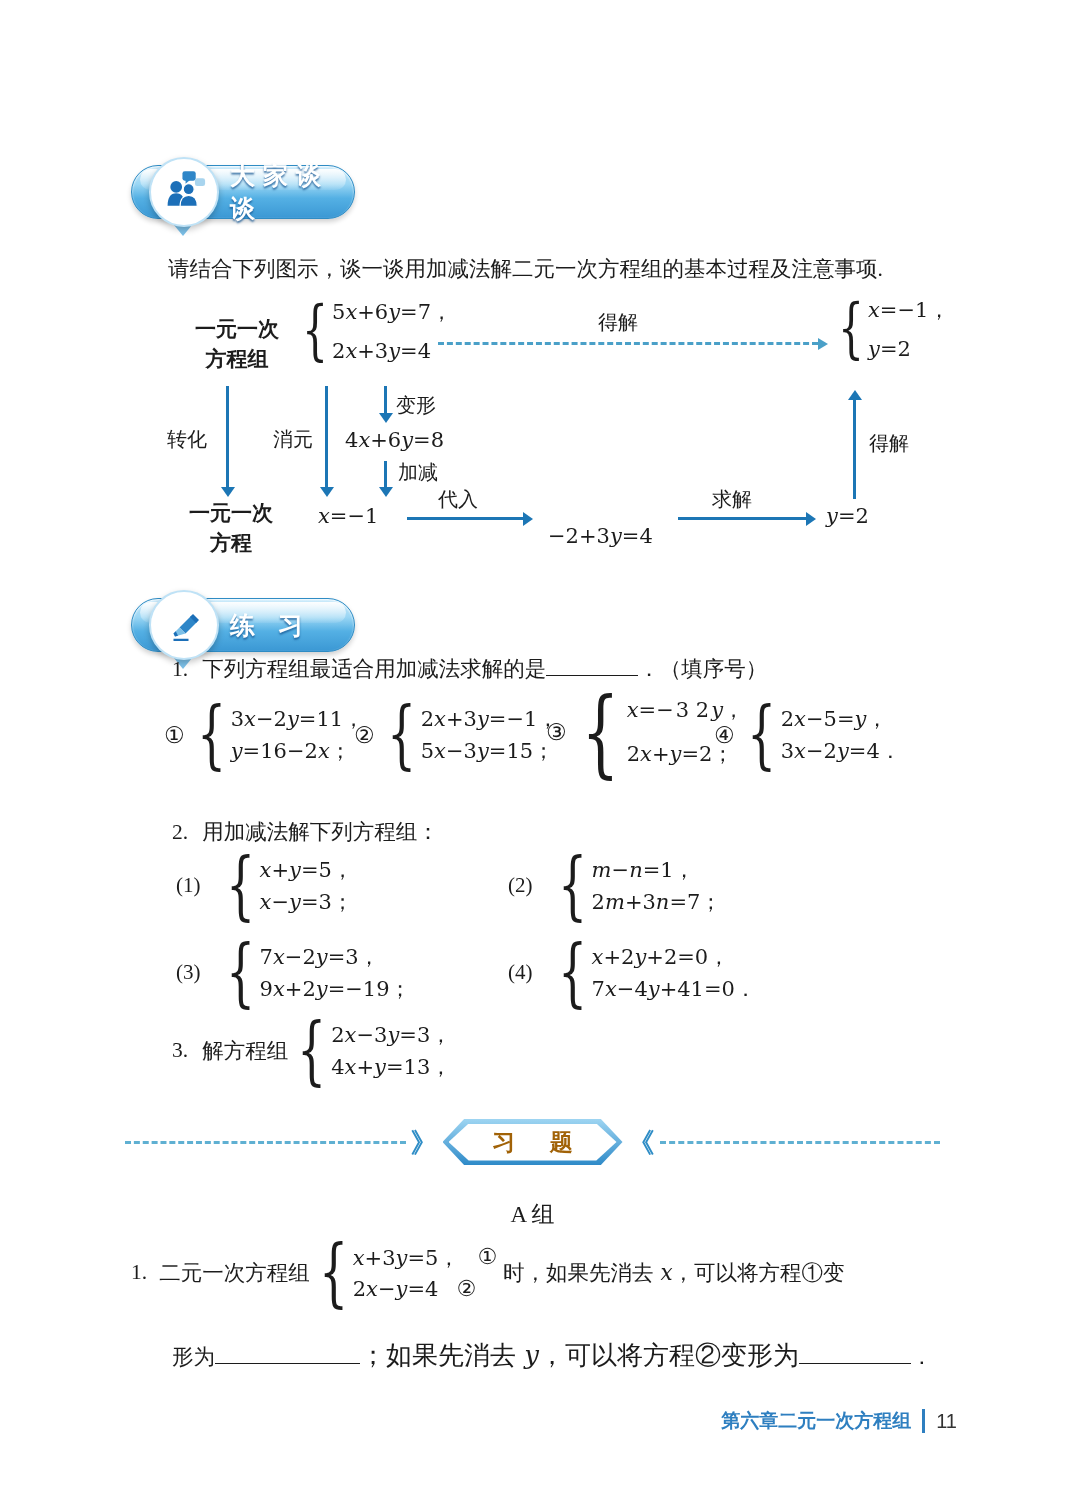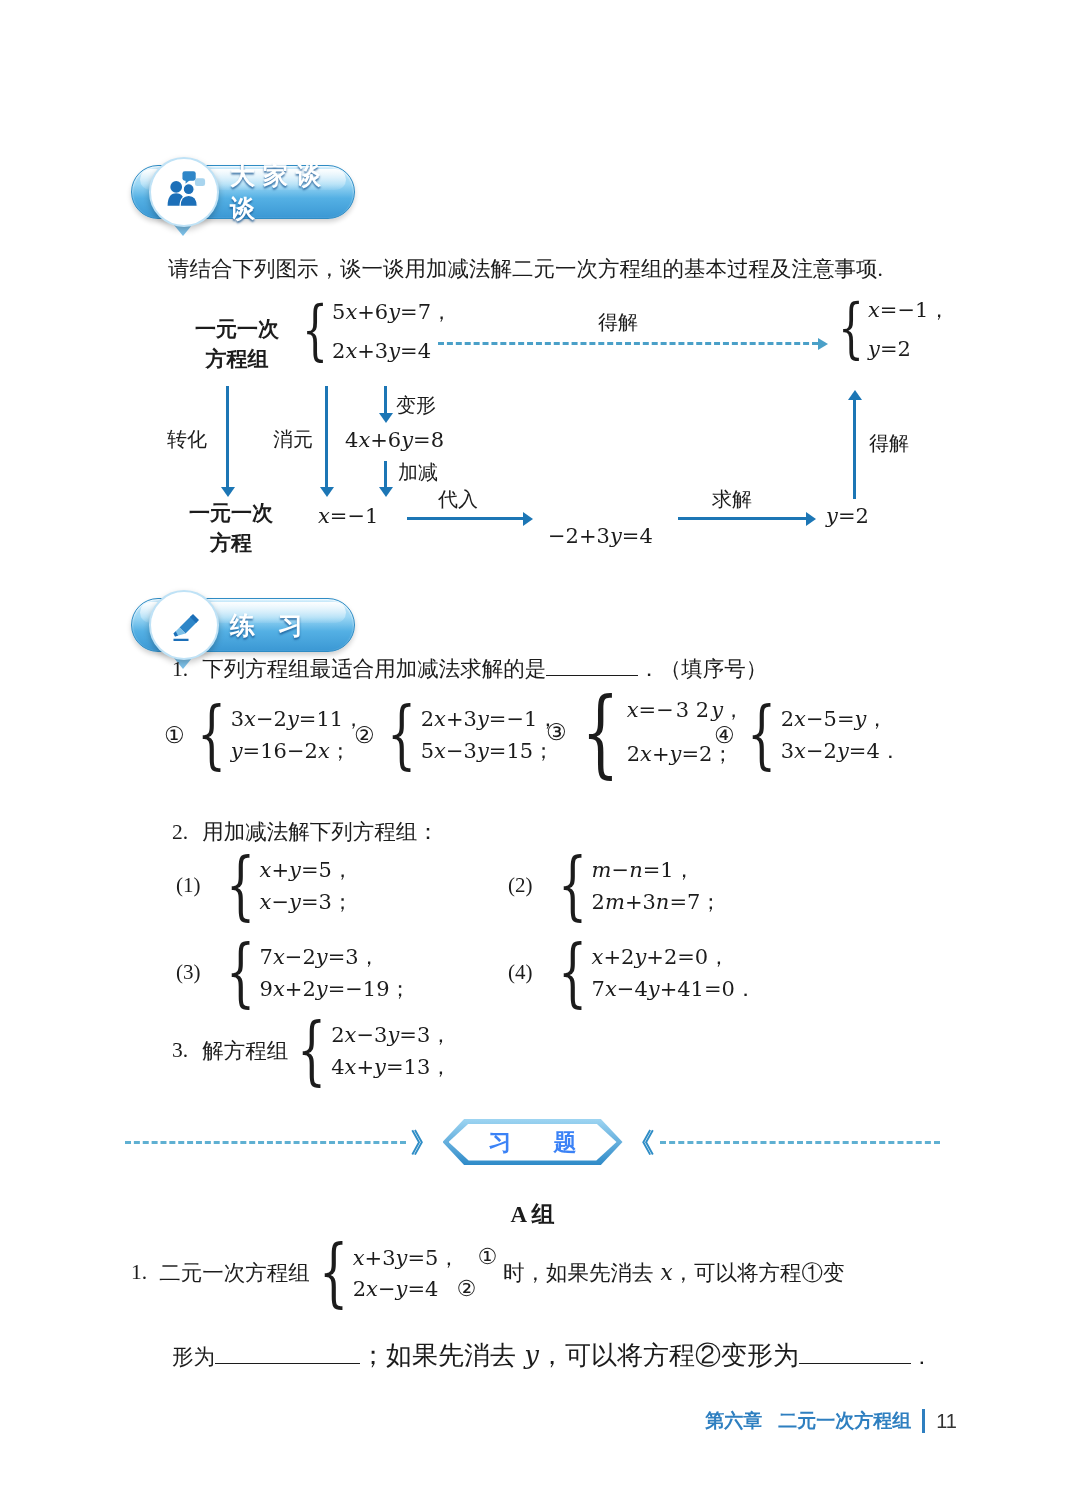--- a/index.html
+++ b/index.html
@@ -67,29 +67,29 @@
      display:flex;align-items:center;}
   .dash{flex:1;height:0;border-top:3px dashed #5fb0d2;}
   .chev{color:#2f8dc6;font-size:27px;font-weight:bold;margin:0 5px;
      font-family:"DejaVu Sans",sans-serif;line-height:1;}
   .hex-outer{width:180px;height:46px;background:linear-gradient(180deg,#9ed5f2,#2e8ac8);
      clip-path:polygon(0 50%,12% 0,88% 0,100% 50%,88% 100%,12% 100%);
      display:flex;align-items:center;justify-content:center;flex:0 0 auto;}
   .hex-inner{width:168px;height:37px;background:#fff;
      clip-path:polygon(0 50%,12% 0,88% 0,100% 50%,88% 100%,12% 100%);
      display:flex;align-items:center;justify-content:center;font-weight:bold;font-size:23px;
-     color:#3b82f6;letter-spacing:14px;text-indent:14px;font-family:Liberation Mono, monospace;}
+     color:#a16207;letter-spacing:14px;text-indent:14px;font-family:Liberation Sans, sans-serif;}
 
   .group-label{position:absolute;left:125px;top:1199px;width:815px;text-align:center;
-     font-weight:bold;font-size:23px;}
+     font-weight:normal;font-size:23px;}
 
   
   .footer{position:absolute;right:108px;top:1408px;display:flex;align-items:center;
      font-family:"Liberation Sans",sans-serif;font-size:19px;}
-  .footer .chap{color:#2e7fc0;font-weight:bold;margin-right:16px;}
+  .footer .chap{color:#2e7fc0;font-weight:bold;}
   .footer .btitle{color:#2e7fc0;font-weight:bold;}
   .footer .bar{width:3px;height:24px;background:#2e7fc0;margin:0 11px;}
   .footer .num{color:#333;font-size:20px;}
 </style>
 </head>
 <body>
 
 <div class="page">
 
   <div class="badge" style="left:131px;top:165px;">

